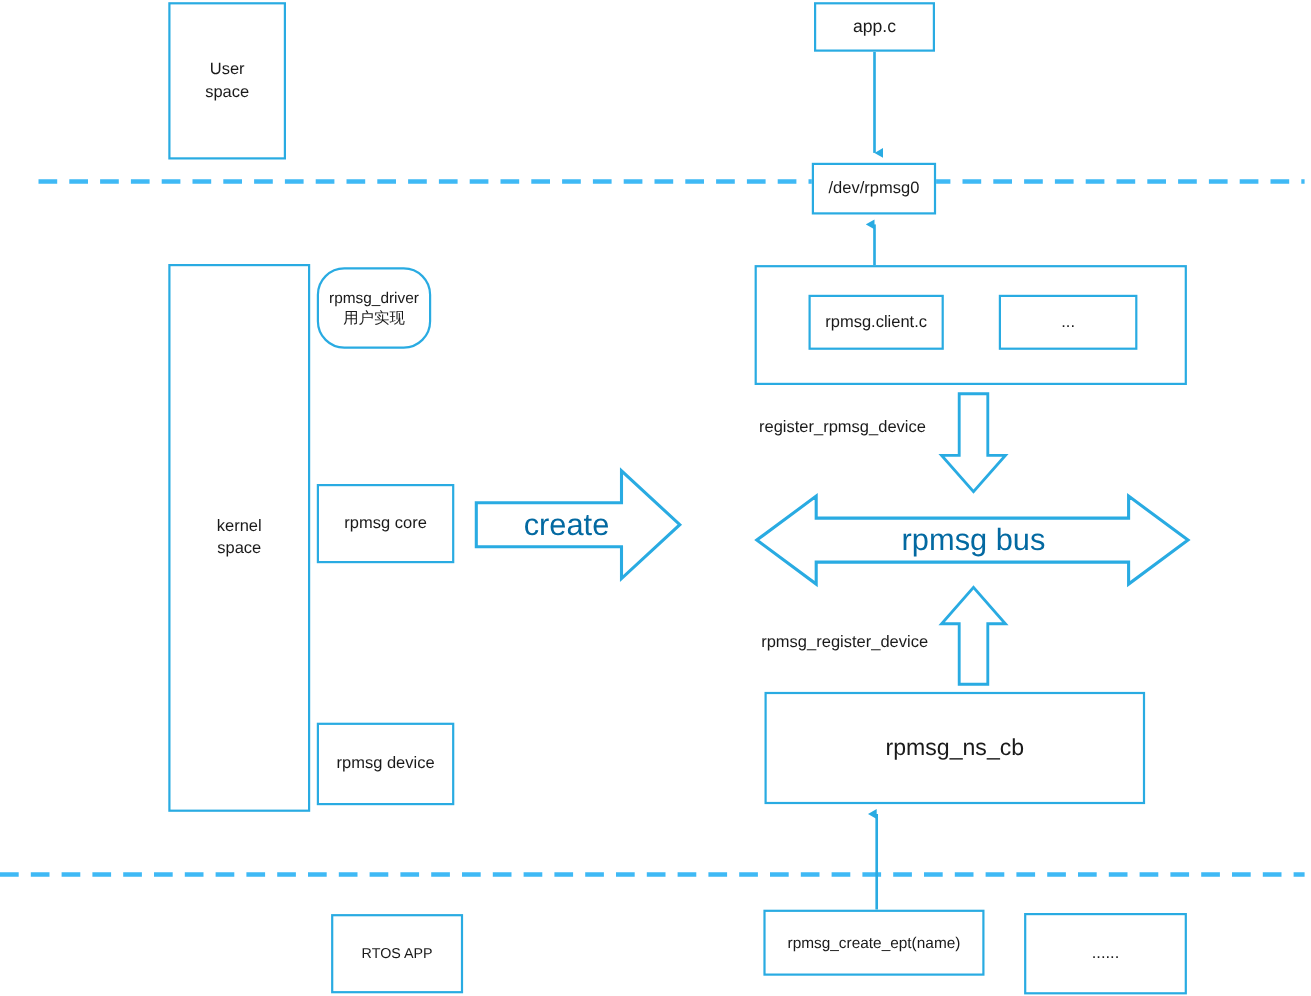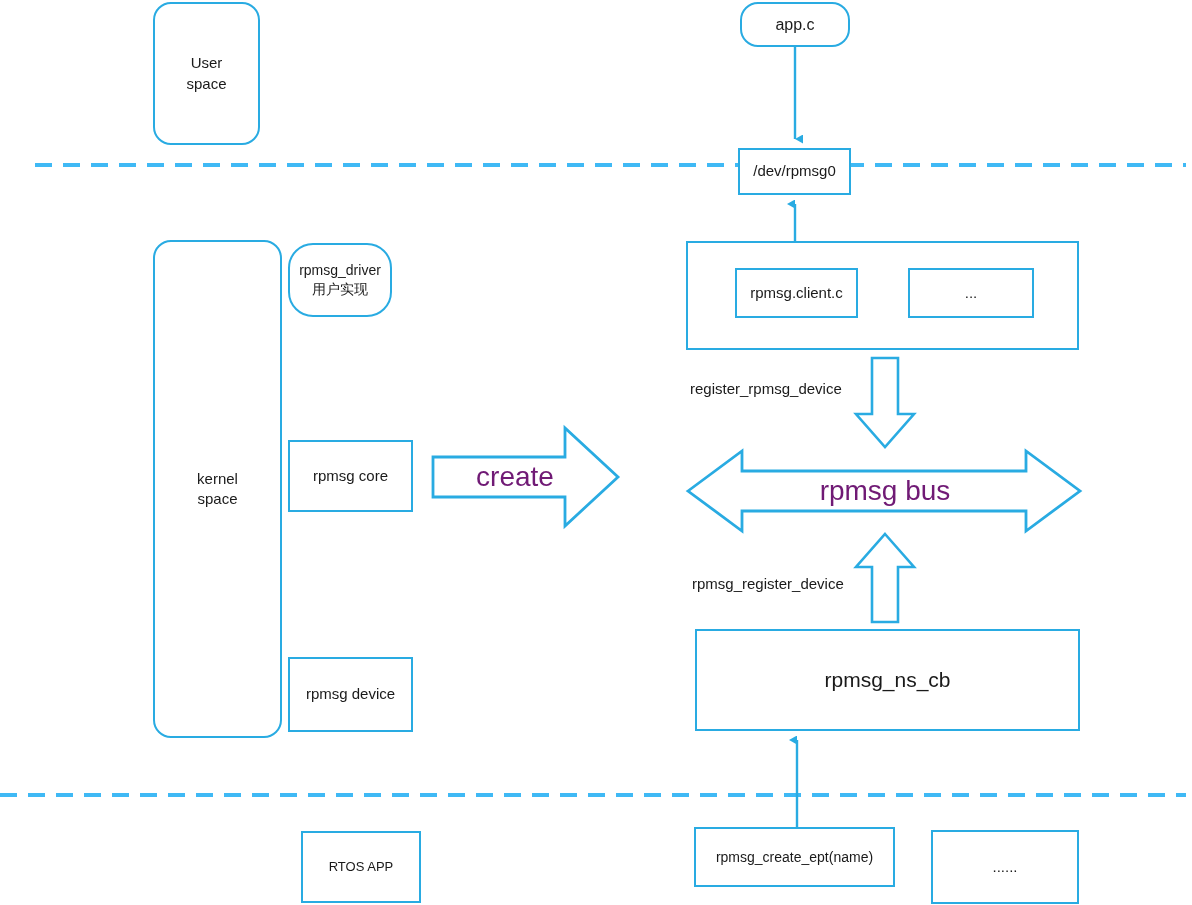--- a/index.html
+++ b/index.html
@@ -24,21 +24,21 @@
     border: 2px solid #29ABE2;
     background: #ffffff;
     display: flex;
     align-items: center;
     justify-content: center;
     text-align: center;
     color: #1a1a1a;
     line-height: 1.35;
   }
   .node.round {
-    border-radius: 18px;
+    border-radius: 0;
   }
   .label {
     white-space: pre-line;
     display: block;
   }
   .svg-layer {
     position: absolute;
     left: 0;
     top: 0;
     width: 1192px;
@@ -48,36 +48,36 @@
   .arrow-text {
     position: absolute;
     color: #1a1a1a;
     white-space: nowrap;
   }
   .blockarrow-label {
     position: absolute;
     display: flex;
     align-items: center;
     justify-content: center;
-    color: #701a75;
+    color: #0369a1;
     pointer-events: none;
   }
 
   
   #user-space        { left:153px;  top:2px;   width:107px; height:143px; font-size:15px; }
   #app-c             { left:740px;  top:2px;   width:110px; height:45px;  font-size:16px; }
   #dev-rpmsg0        { left:738px;  top:148px; width:113px; height:47px;  font-size:15px; }
   #kernel-space      { left:153px;  top:240px; width:129px; height:498px; font-size:15px; }
   #rpmsg-driver      { left:288px;  top:243px; width:104px; height:74px;  font-size:14px;border-radius:25px; }
   #driver-group      { left:686px;  top:241px; width:393px; height:109px; }
   #rpmsg-client-c    { left:735px;  top:268px; width:123px; height:50px;  font-size:15px; }
   #client-ellipsis   { left:908px;  top:268px; width:126px; height:50px;  font-size:15px; }
   #rpmsg-core        { left:288px;  top:440px; width:125px; height:72px;  font-size:15px; }
   #rpmsg-device      { left:288px;  top:657px; width:125px; height:75px;  font-size:15px;text-align:right; }
-  #rpmsg-ns-cb       { left:695px;  top:629px; width:385px; height:102px; font-size:21px; }
+  #rpmsg-ns-cb       { left:695px;  top:629px; width:346px; height:102px; font-size:21px; }
   #rtos-app          { left:288px;  top:831px; width:120px; height:72px;  font-size:13px;margin-left:13px; }
   #rpmsg-create-ept  { left:694px;  top:827px; width:201px; height:60px;  font-size:14px; }
   #bottom-ellipsis   { left:931px;  top:830px; width:148px; height:74px;  font-size:15px; }
 
   #create-label      { left:440px;  top:447px; width:150px; height:60px;  font-size:28px; }
   #bus-label         { left:740px;  top:462px; width:290px; height:58px;  font-size:28px; }
 
   #lbl-register-rpmsg-device   { left:690px; top:380px; font-size:15px; }
   #lbl-rpmsg-register-device   { left:692px; top:575px; font-size:15px; }
 </style>

